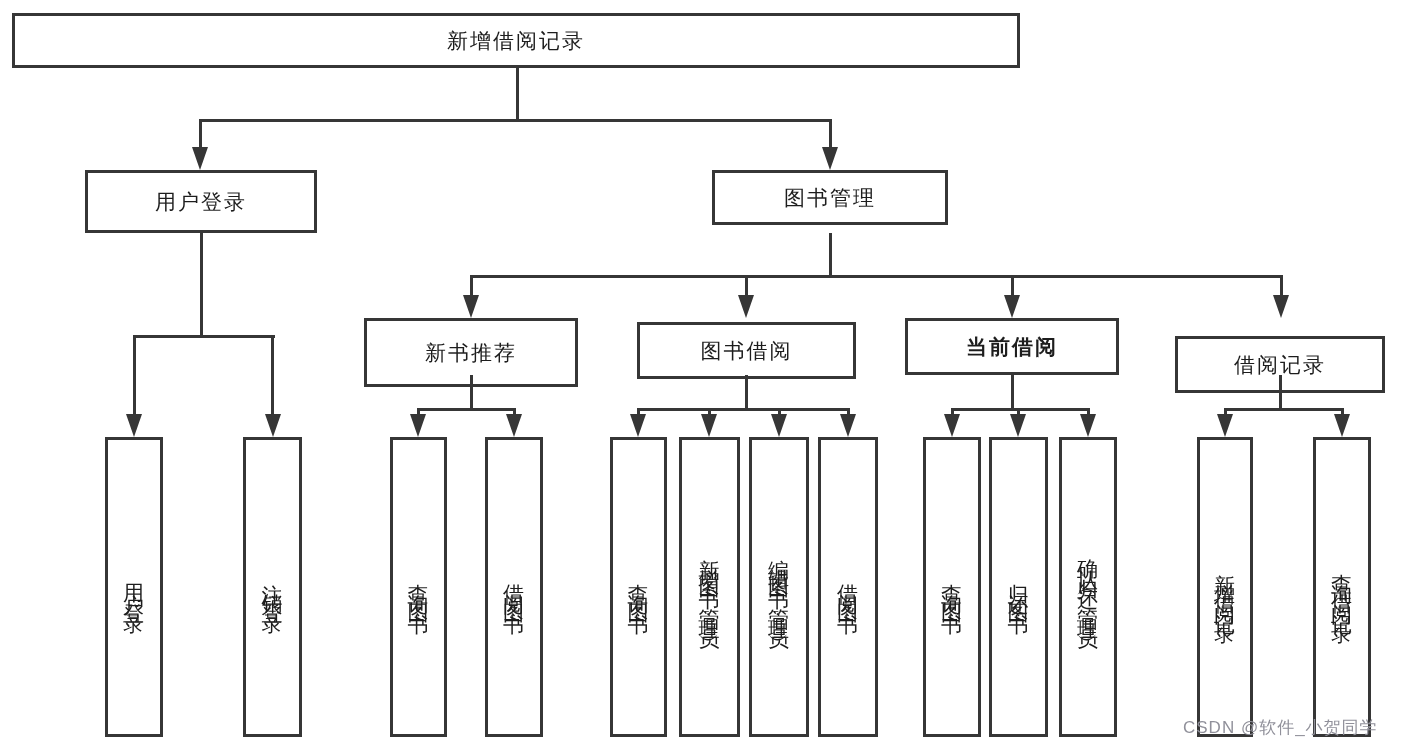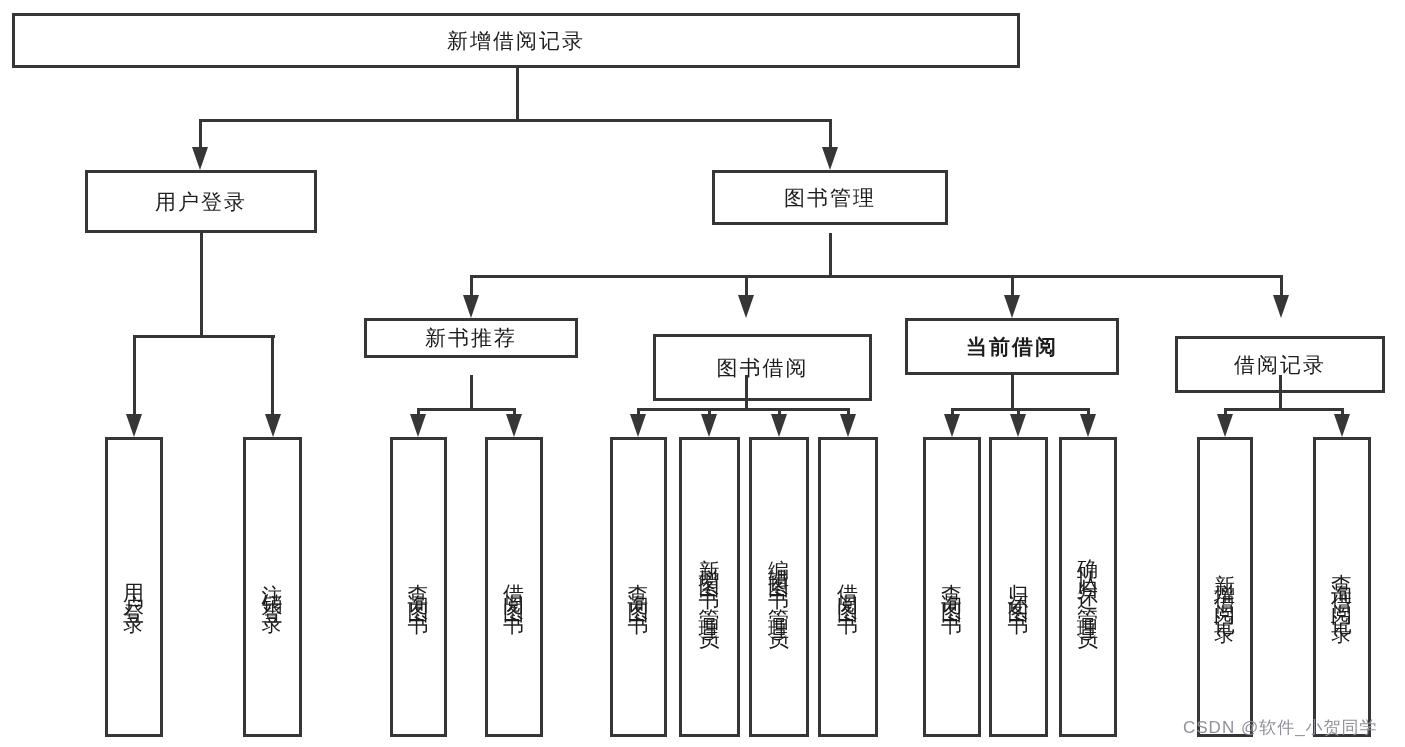--- a/index.html
+++ b/index.html
@@ -32,22 +32,22 @@
 </head>
 <body>
 
 <div class="canvas">
 
   <div class="box" style="left:12px;top:13px;width:1008px;height:55px;">新增借阅记录</div>
 
   <div class="box" style="left:85px;top:170px;width:232px;height:63px;">用户登录</div>
   <div class="box" style="left:712px;top:170px;width:236px;height:55px;">图书管理</div>
 
-  <div class="box" style="left:364px;top:318px;width:214px;height:40px;">新书推荐</div>
-  <div class="box" style="left:637px;top:334px;width:219px;height:67px;margin-left:16px;">图书借阅</div>
+  <div class="box" style="left:364px;top:318px;width:214px;height:69px;">新书推荐</div>
+  <div class="box" style="left:637px;top:322px;width:219px;height:57px;">图书借阅</div>
   <div class="box" style="left:905px;top:318px;width:214px;height:57px;font-weight:bold;">当前借阅</div>
   <div class="box" style="left:1175px;top:336px;width:210px;height:57px;">借阅记录</div>
 
   <div class="box leaf" style="left:105px;width:58px;">用户登录</div>
   <div class="box leaf" style="left:243px;width:59px;">注销登录</div>
   <div class="box leaf" style="left:390px;width:57px;">查询图书</div>
   <div class="box leaf" style="left:485px;width:58px;">借阅图书</div>
   <div class="box leaf" style="left:610px;width:57px;">查询图书</div>
   <div class="box leaf" style="left:679px;width:61px;">新增图书（管理员）</div>
   <div class="box leaf" style="left:749px;width:60px;">编辑图书（管理员）</div>

